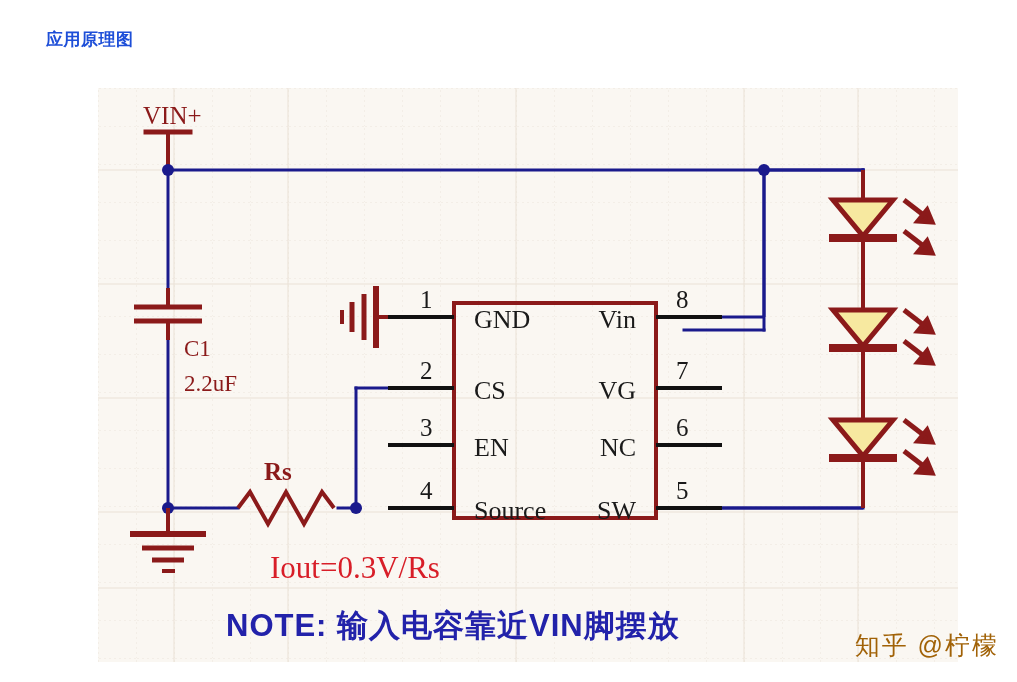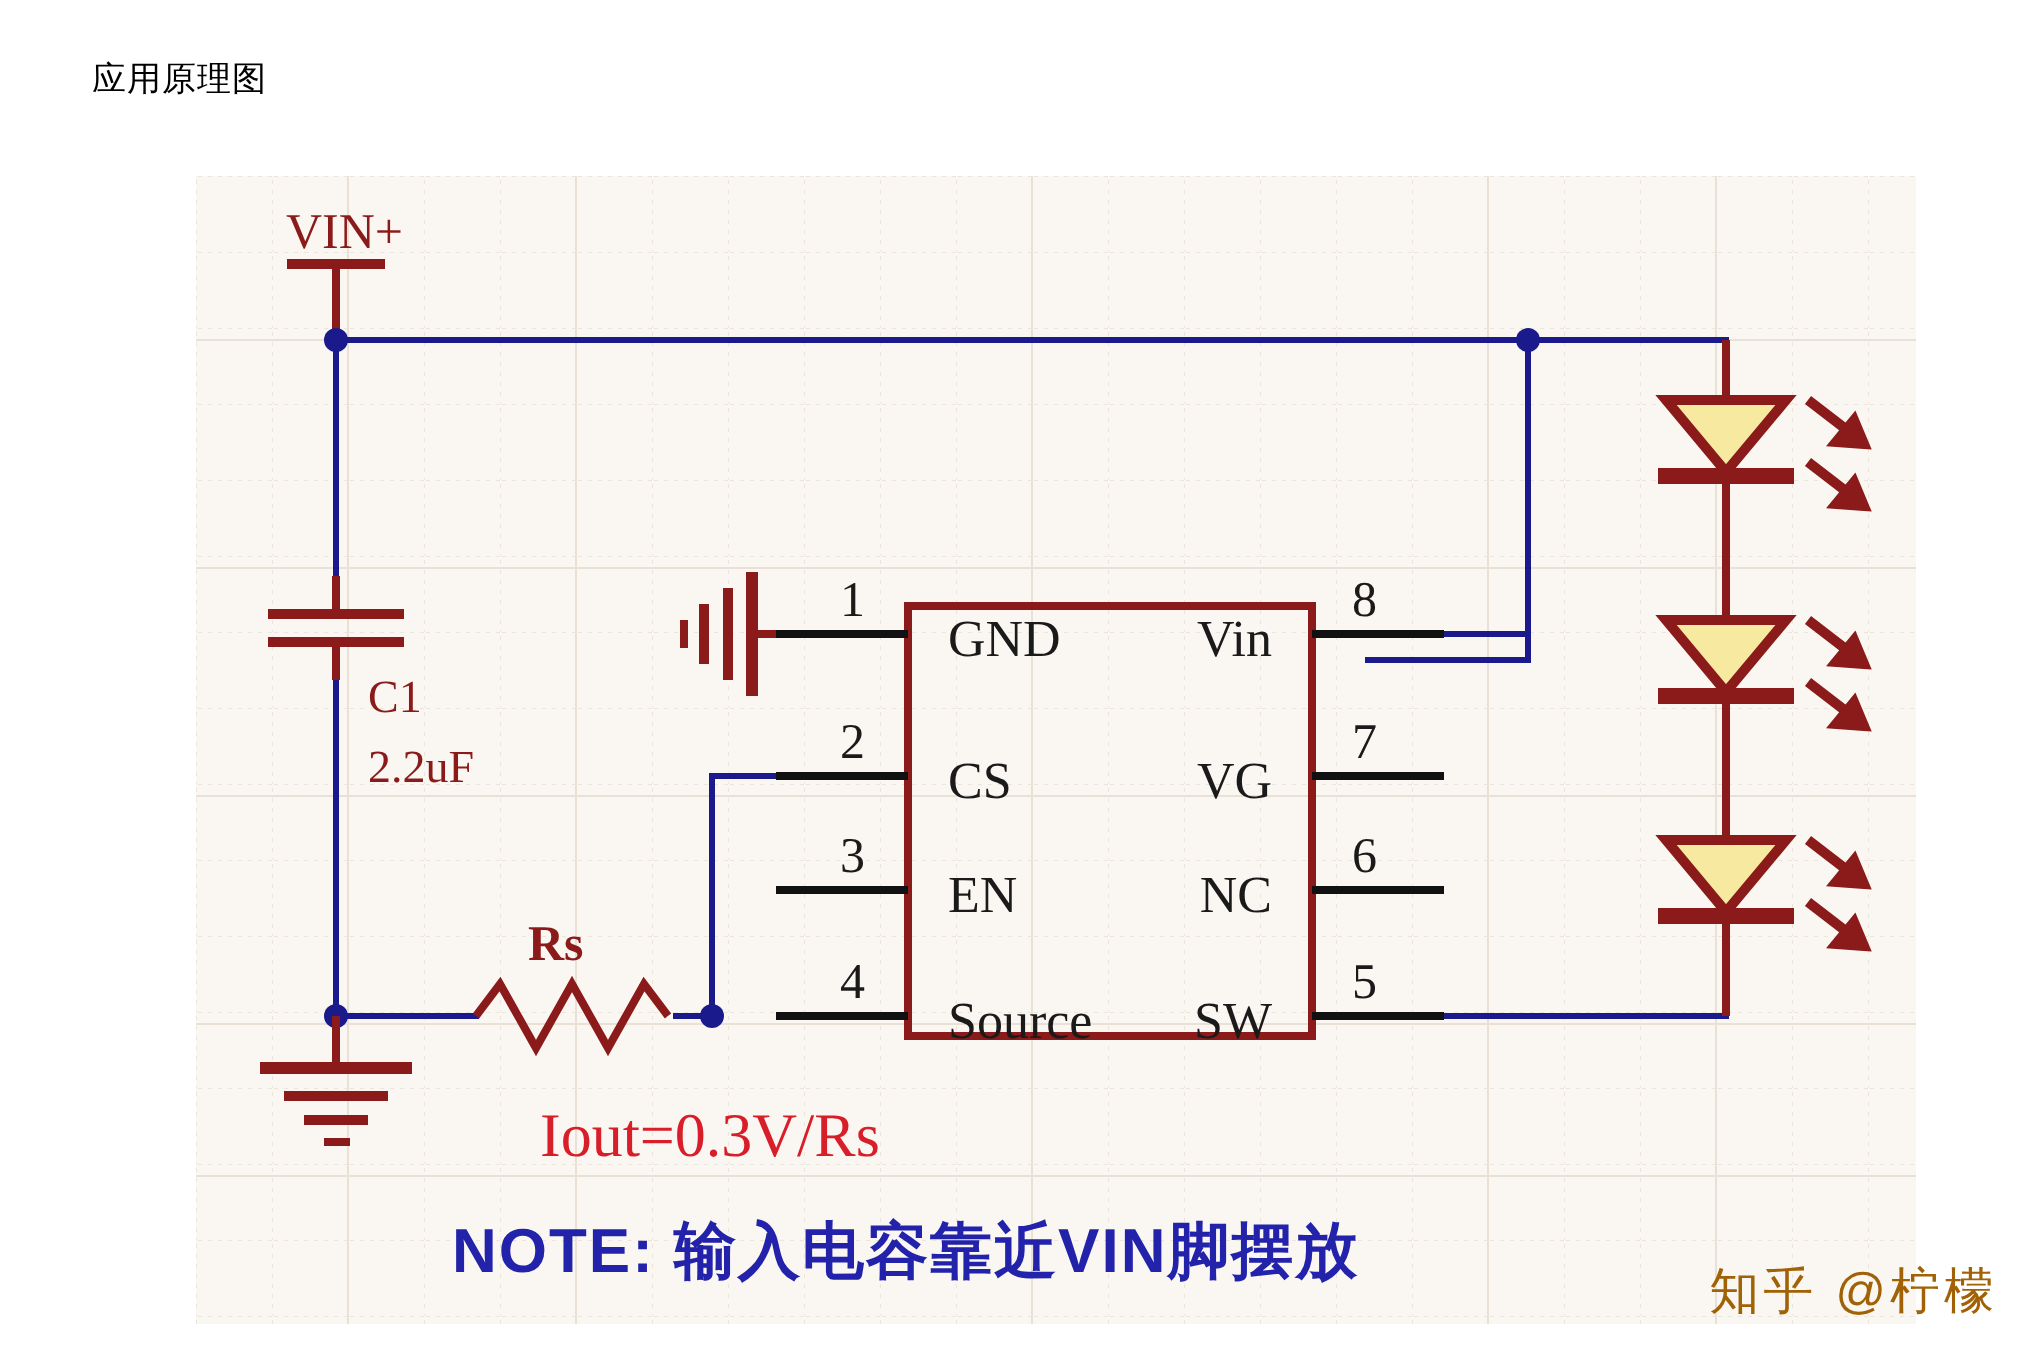--- a/index.html
+++ b/index.html
@@ -12,23 +12,23 @@
     height: 682px;
     position: relative;
     font-family: "Liberation Sans", sans-serif;
     overflow: hidden;
   }
   #page-title {
     position: absolute;
     left: 46px;
     top: 28px;
     font-family: "Liberation Sans", sans-serif;
-    font-weight: normal;
+    font-weight: bold;
     font-size: 17px;
-    color: #000000;
+    color: #1d4ed8;
     letter-spacing: 0.5px;
     white-space: nowrap;
   }
   #schematic-canvas {
     position: absolute;
     left: 98px;
     top: 88px;
     width: 860px;
     height: 574px;
     text-align: right;

